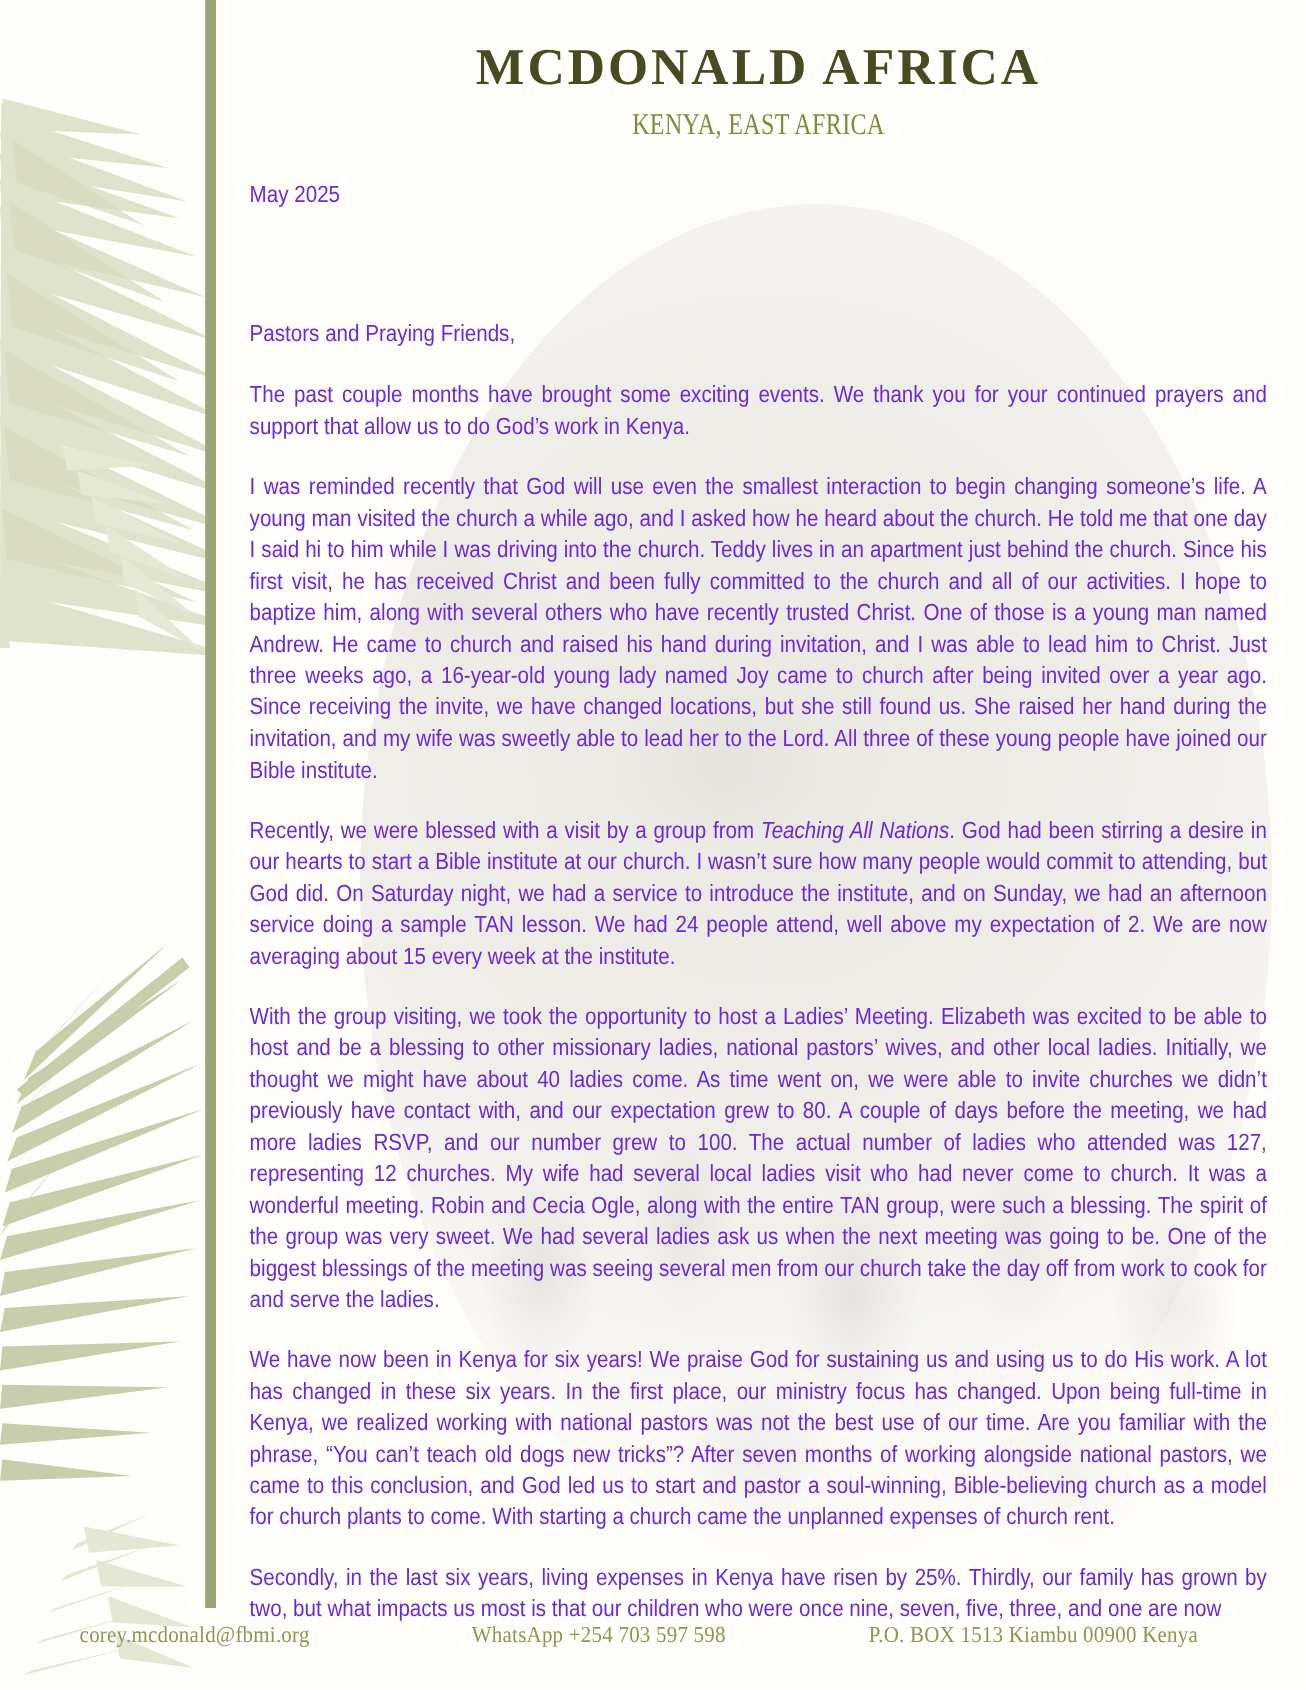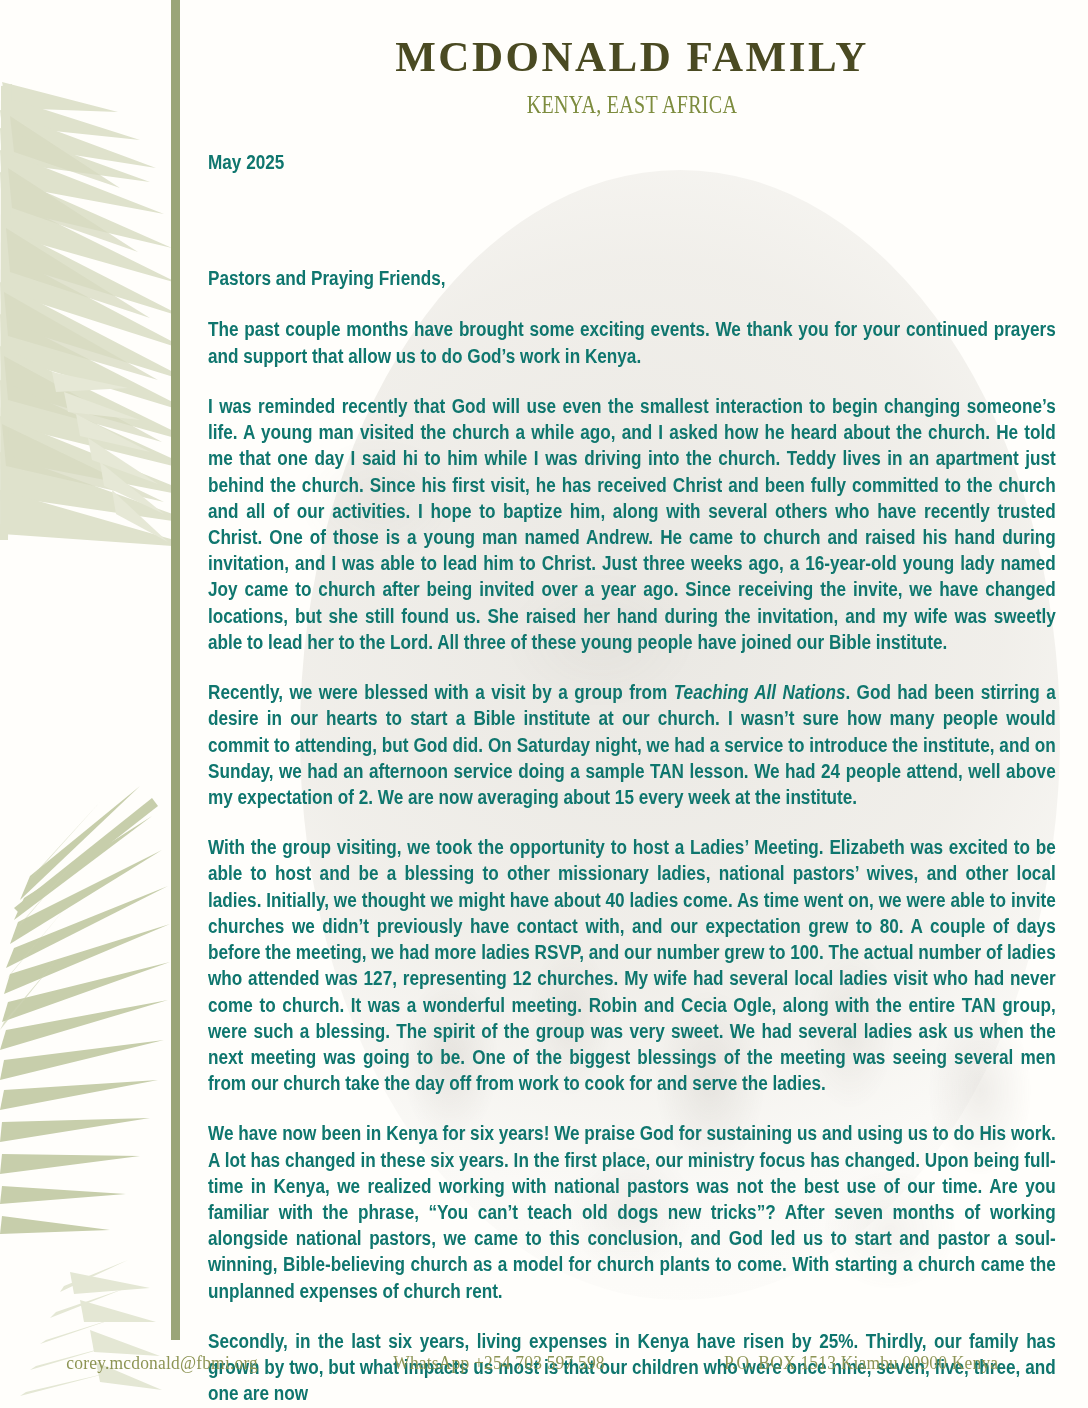--- a/index.html
+++ b/index.html
@@ -111,22 +111,21 @@
     transform: scaleX(0.80);
     transform-origin: center top;
   }
 
   
   .letter-body {
     position: absolute;
     left: 208px;
     top: 150px;
     width: 848px;
-    color: #0f766e;
-    font-weight: bold;
+    color: #6d28d9;
   }
   .letter-date {
     font-size: 19.5px;
     line-height: 1.32;
     margin: 0 0 0 0;
     transform: scaleX(0.88);
     transform-origin: left top;
     width: 113%;
   }
   .salutation {
@@ -249,21 +248,21 @@
         <path d="M80 1300 L156 1322 L84 1322 Z"></path>
         <path d="M90 1330 L160 1356 L94 1352 Z"></path>
         <path d="M96 1362 L162 1390 L100 1382 Z"></path>
       </g>
     </svg>
   </div>
 
   <div class="divider-bar"></div>
 
   <div class="letterhead">
-    <h1 class="masthead-title">MCDONALD FAMILY</h1>
+    <h1 class="masthead-title">MCDONALD AFRICA</h1>
     <div class="masthead-subtitle">KENYA, EAST AFRICA</div>
   </div>
 
   <div class="letter-body">
     <div class="letter-date">May 2025</div>
     <div class="salutation">Pastors and Praying Friends,</div>
 
     <p class="para first">The past couple months have brought some exciting events. We thank you for your continued prayers and support that allow us to do God’s work in Kenya.</p>
     <p class="para">I was reminded recently that God will use even the smallest interaction to begin changing someone’s life. A young man visited the church a while ago, and I asked how he heard about the church. He told me that one day I said hi to him while I was driving into the church. Teddy lives in an apartment just behind the church. Since his first visit, he has received Christ and been fully committed to the church and all of our activities. I hope to baptize him, along with several others who have recently trusted Christ. One of those is a young man named Andrew. He came to church and raised his hand during invitation, and I was able to lead him to Christ. Just three weeks ago, a 16-year-old young lady named Joy came to church after being invited over a year ago. Since receiving the invite, we have changed locations, but she still found us. She raised her hand during the invitation, and my wife was sweetly able to lead her to the Lord. All three of these young people have joined our Bible institute.</p>
 

